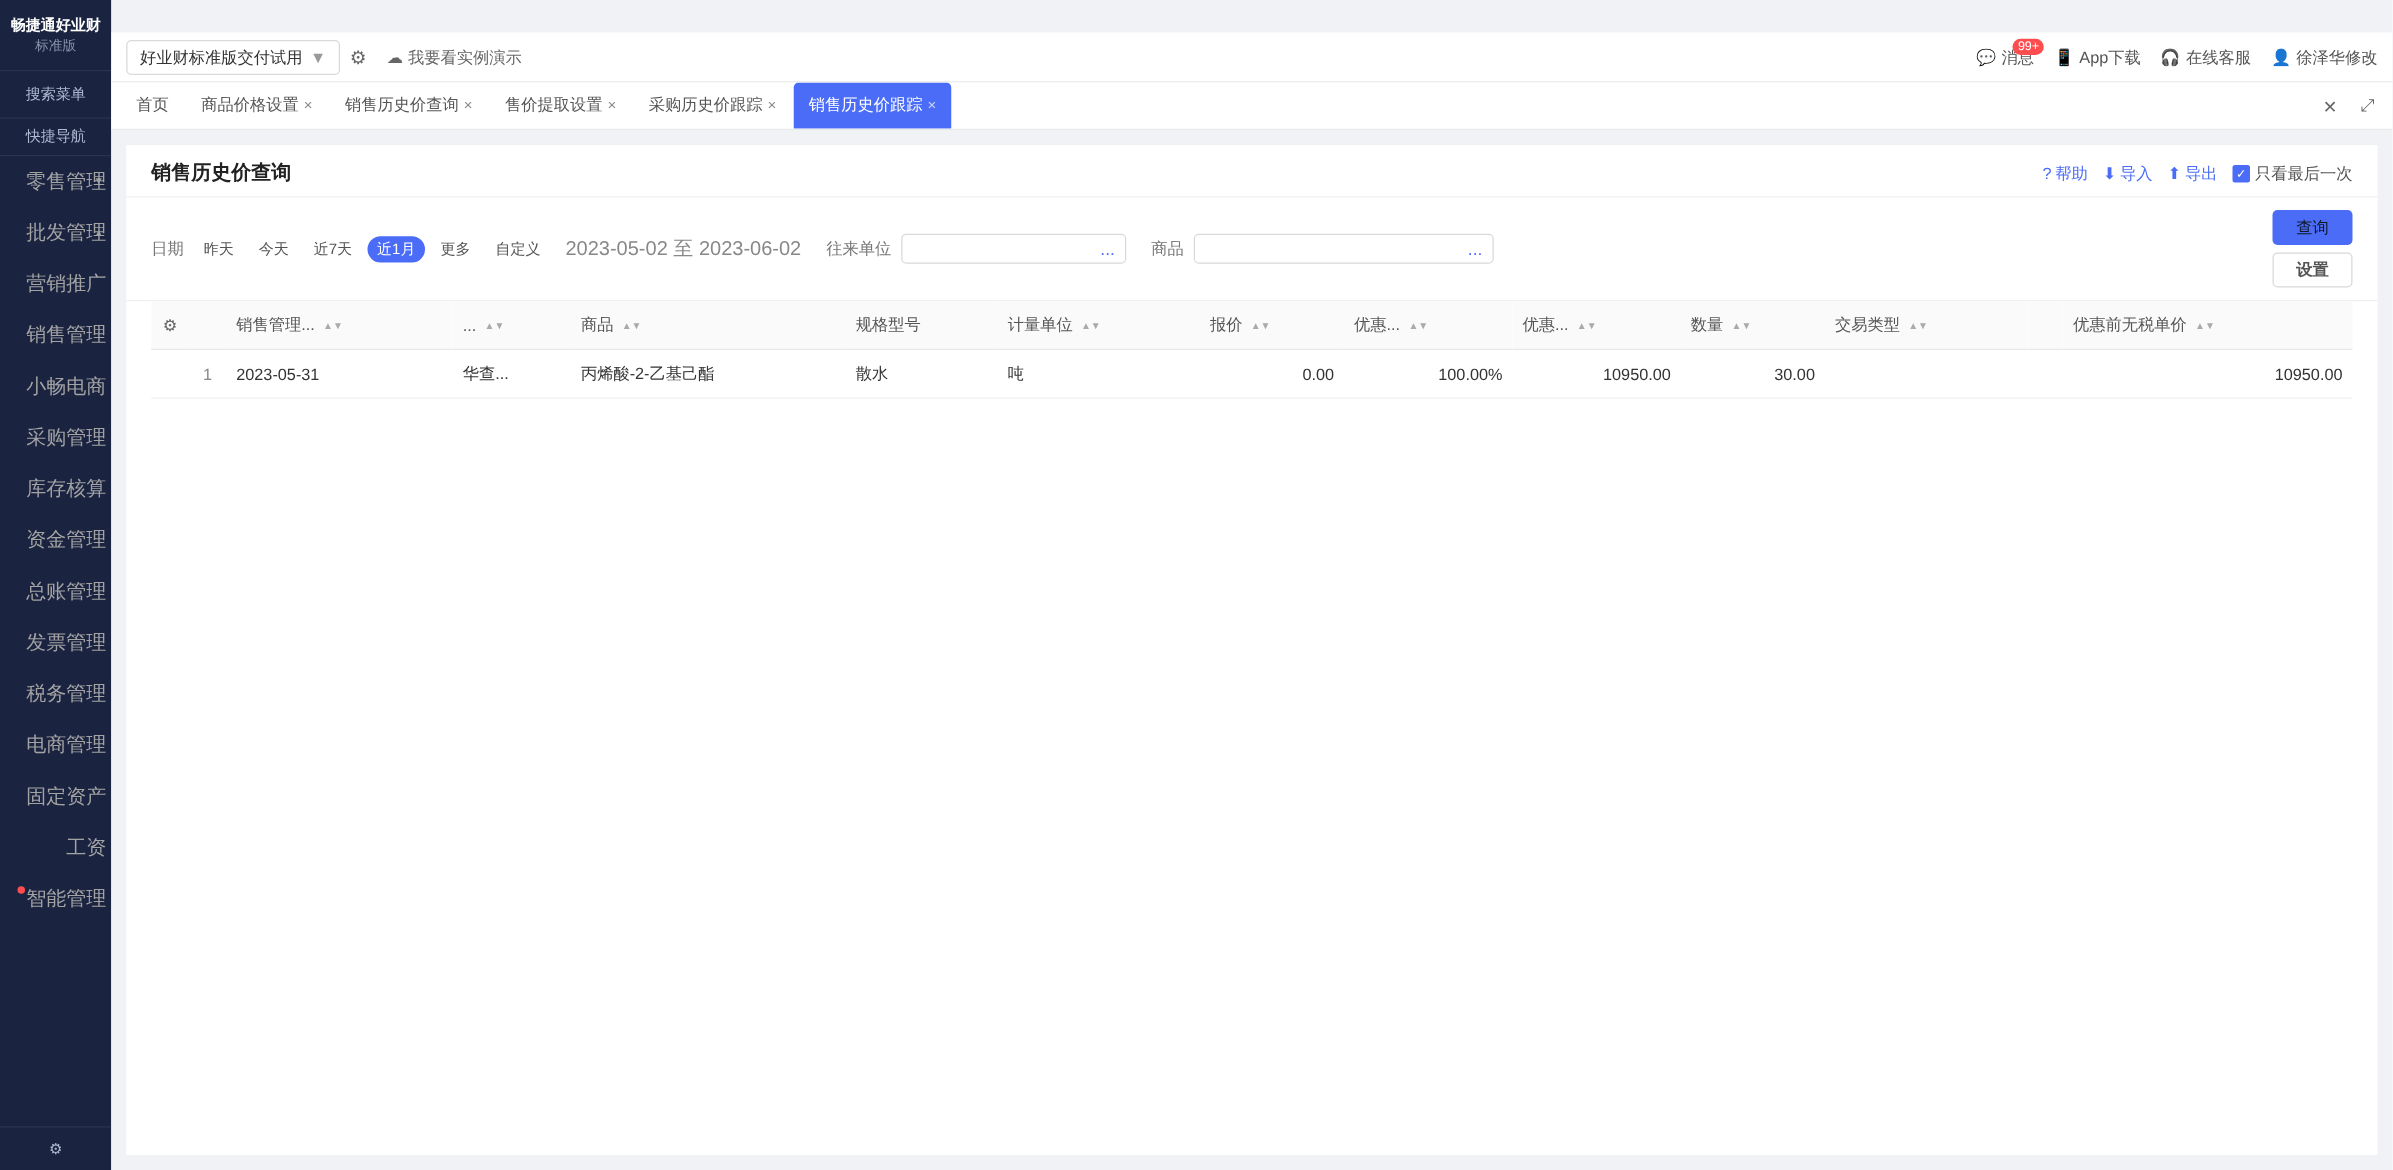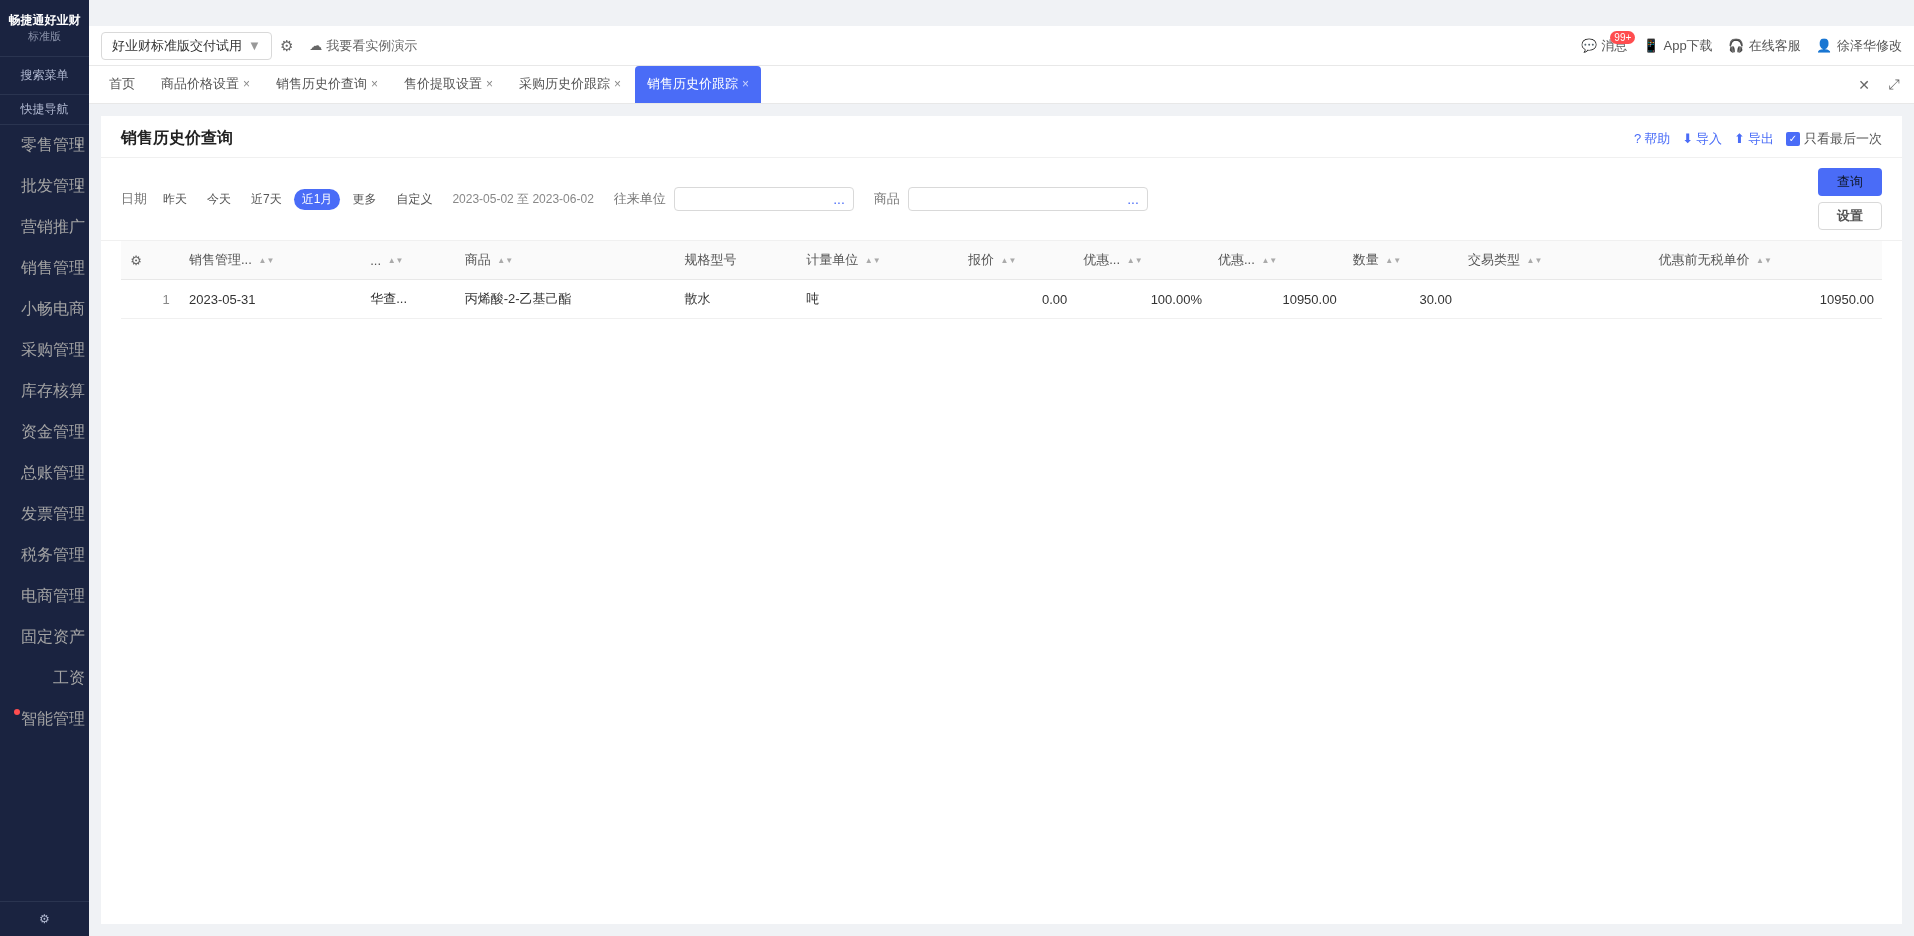--- a/index.html
+++ b/index.html
@@ -300,21 +300,21 @@
       border-radius: 12px;
       font-size: 12px;
       cursor: pointer;
       color: #555;
     }
     .date-opt.active {
       background: #4a6cf7;
       color: #fff;
     }
     .date-range {
-      font-size: 12px;
+      font-size: 16px;
       color: #888;
       margin-left: 4px;
     }
     .filter-input-wrap {
       display: flex;
       align-items: center;
       border: 1px solid #d9d9d9;
       border-radius: 4px;
       padding: 3px 8px;
       min-width: 180px;

